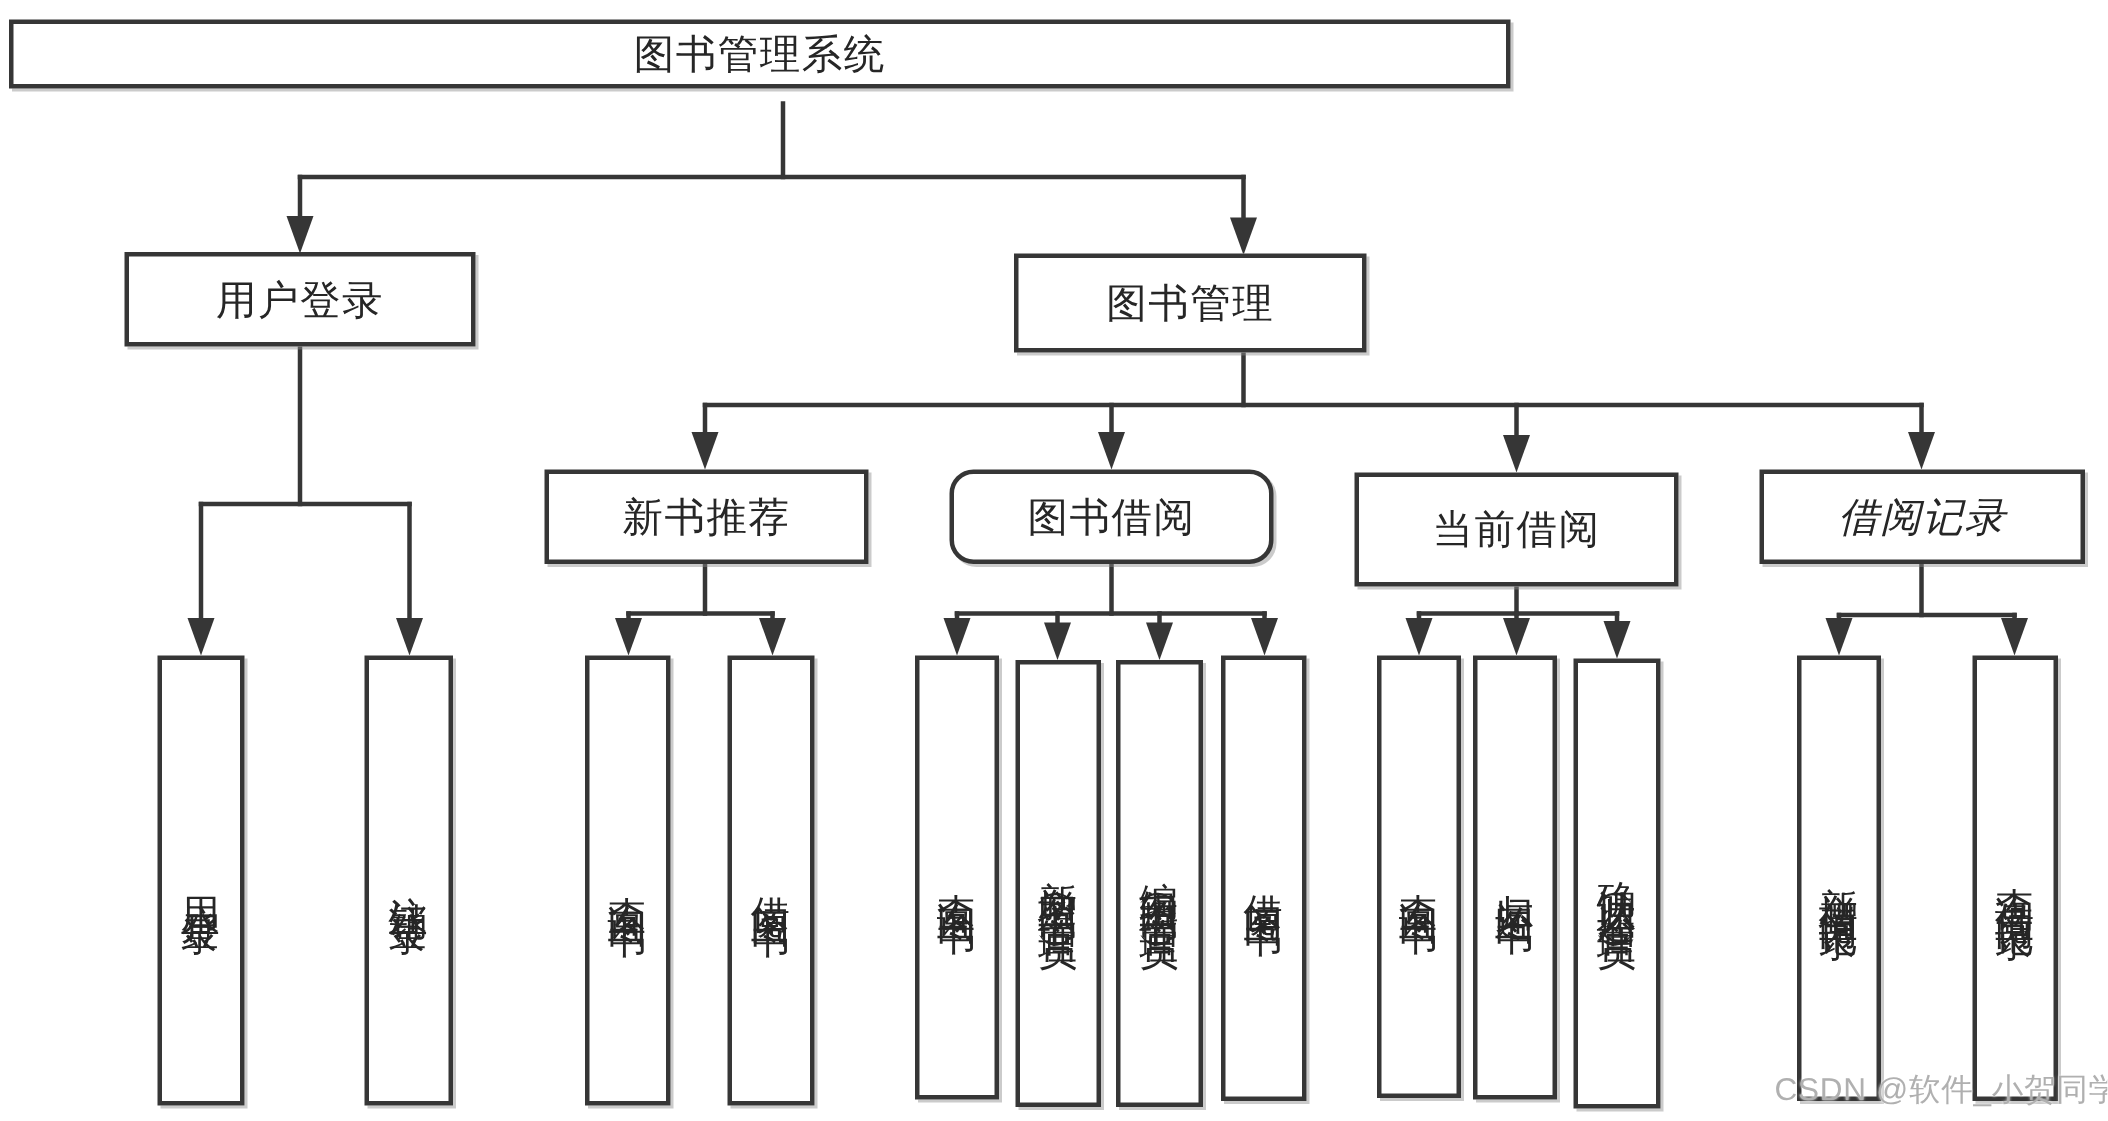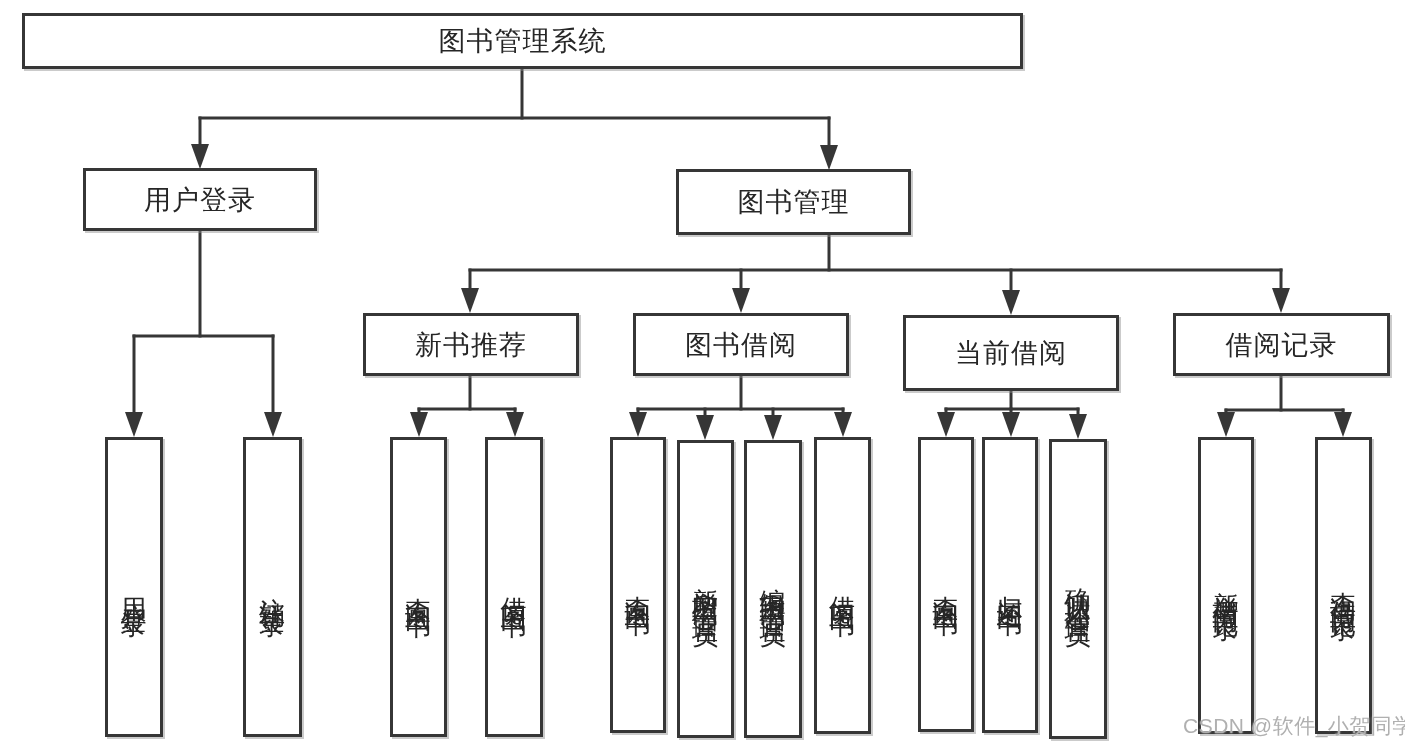--- a/index.html
+++ b/index.html
@@ -119,41 +119,41 @@
     <g>
       <line x1="1281" y1="376" x2="1281" y2="410"></line>
       <line x1="1226" y1="410" x2="1343" y2="410"></line>
       <line x1="1226" y1="410" x2="1226" y2="415"></line>
       <polygon points="1217,412 1235,412 1226,437"></polygon>
       <line x1="1343" y1="410" x2="1343" y2="415"></line>
       <polygon points="1334,412 1352,412 1343,437"></polygon>
     </g>
   </svg>
 
-  <div class="node h" style="left:22px; top:13px; width:1001px; height:56px;">
+  <div class="node h" style="left:6px; top:13px; width:1001px; height:46px;">
     <span>图书管理系统</span>
   </div>
 
   <div class="node h" style="left:83px; top:168px; width:234px; height:63px;">
     <span>用户登录</span>
   </div>
   <div class="node h" style="left:676px; top:169px; width:235px; height:66px;">
     <span>图书管理</span>
   </div>
 
   <div class="node h" style="left:363px; top:313px; width:216px; height:63px;">
     <span>新书推荐</span>
   </div>
-  <div class="node h" style="left:633px; top:313px; width:216px; height:63px;">
+  <div class="node h" style="left:633px; top:313px; width:216px; height:63px;border-radius:16px;">
     <span>图书借阅</span>
   </div>
   <div class="node h" style="left:903px; top:315px; width:216px; height:76px;">
     <span>当前借阅</span>
   </div>
-  <div class="node h" style="left:1173px; top:313px; width:217px; height:63px;">
+  <div class="node h" style="left:1173px; top:313px; width:217px; height:63px;font-style:italic;">
     <span>借阅记录</span>
   </div>
 
   <div class="node v" style="left:105px; top:437px; width:58px; height:300px;">
     <span class="vtext">用户登录</span>
   </div>
   <div class="node v" style="left:243px; top:437px; width:59px; height:300px;">
     <span class="vtext">注销登录</span>
   </div>
 

